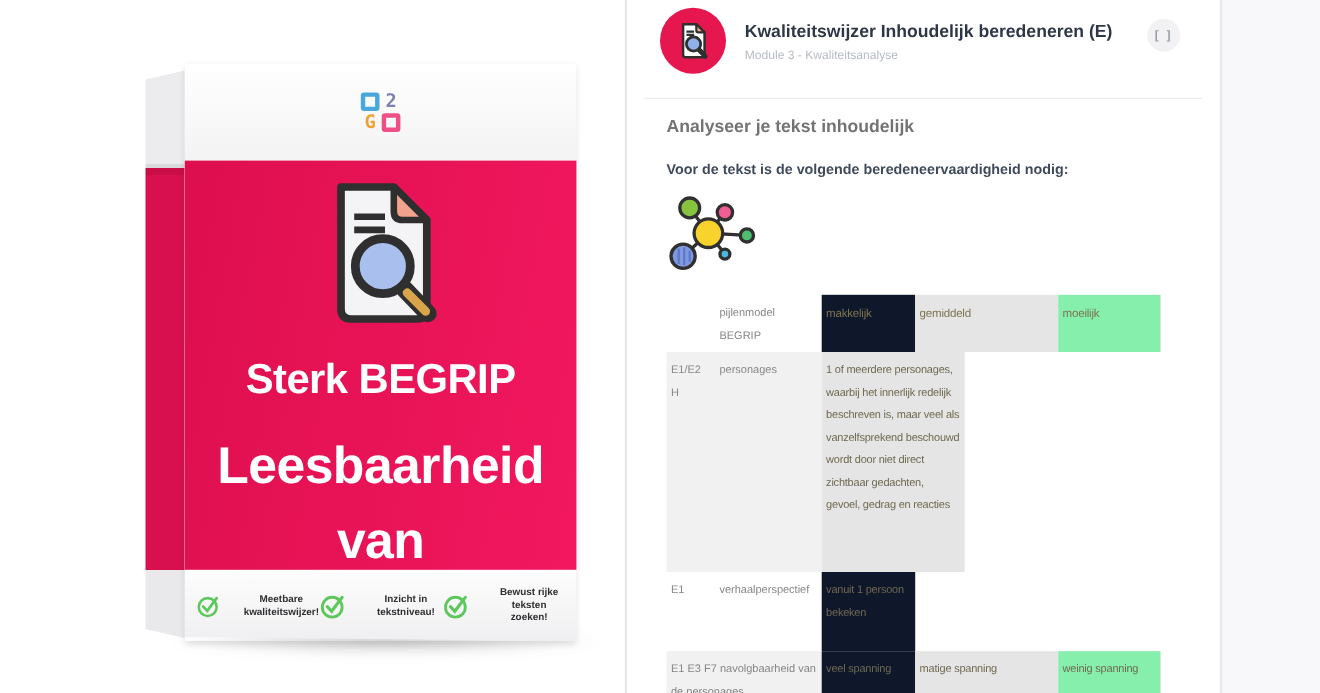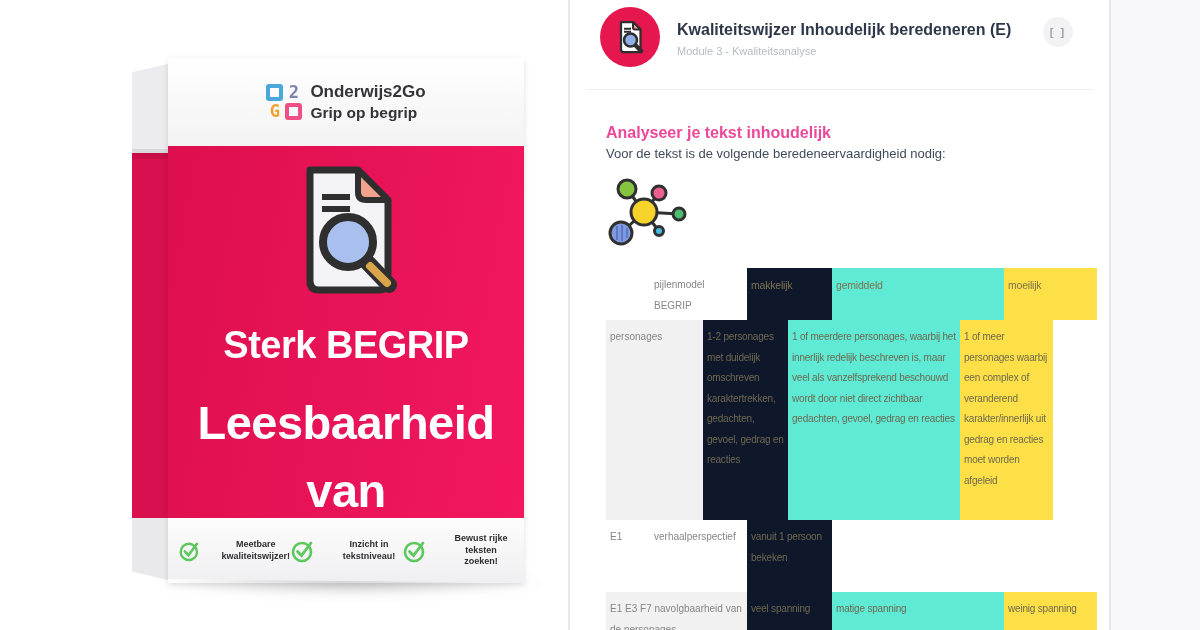--- a/index.html
+++ b/index.html
@@ -56,33 +56,33 @@
   .app-header { position:relative; height:90px;border-radius:18px; }
   .avatar { position:absolute; left:30px; top:7px; width:60px; height:60px; border-radius:50%;
     background:#e6174e; display:flex; align-items:center; justify-content:center; }
   .app-title { position:absolute; left:107px; top:21px; font-size:16px; font-weight:bold; color:#2d3748; }
   .app-subtitle { position:absolute; left:107px; top:45px; font-size:11px; color:#b6bbc2; }
   .expand-btn { position:absolute; right:36px; top:17px; width:30px; height:30px; border-radius:50%;
     background:#f2f2f4; display:flex; align-items:center; justify-content:center;
     font-size:11px; font-weight:bold; color:#9aa0a8; letter-spacing:2px; cursor:pointer; }
   .header-divider { position:absolute; left:16px; right:16px; top:89px; height:1px; background:#ededf0; }
 
-  .section-heading { position:absolute; left:36px; top:124px; font-size:16px; font-weight:bold; color:#ec4899; }
-  .section-intro { position:absolute; left:36px; top:146px; font-size:13px; font-weight:400; color:#3f4a5a; }
+  .section-heading { position:absolute; left:36px; top:107px; font-size:16px; font-weight:bold; color:#737373; }
+  .section-intro { position:absolute; left:36px; top:146px; font-size:13px; font-weight:700; color:#3f4a5a; }
   .molecule { position:absolute; left:28px; top:170px; }
 
   .qtable { position:absolute; left:36px; top:268px; width:469px; font-size:10px; }
   .trow { display:flex; }
   .tcell { flex:none; padding:7px 4px 4px 4px; line-height:2.05; overflow-wrap:break-word; }
   .c-code  { width:44px;  color:#868686; }
   .c-model { width:97px;  color:#868686; }
   .c-merged{ width:141px; color:#868686; }
   .c-easy  { width:85px;  background:#0f172a; color:#6f6950; letter-spacing:-.2px; }
-  .c-mid   { width:172px; background:#5eead4; color:#6f6950; letter-spacing:-.2px; }
-  .c-hard  { width:93px;  background:#fde047; color:#6f6950; letter-spacing:-.2px; }
+  .c-mid   { width:130px; background:#e5e5e5; color:#6f6950; letter-spacing:-.2px; }
+  .c-hard  { width:93px;  background:#86efac; color:#6f6950; letter-spacing:-.2px; }
   .thead-label { color:#7d7450; font-size:10.5px; }
   .row-shade .c-code, .row-shade .c-model, .row-shade .c-merged { background:#f1f1f2; }
   .h-head { height:52px; }
   .h-r1 { height:200px; }
   .h-r2 { height:72px; }
   .h-r3 { height:70px; }
 </style>
 </head>
 <body>
 
@@ -93,24 +93,20 @@
     <div class="box-side"></div>
     <div class="box-front">
 
       <div class="front-top">
         <div class="logo">
           <div class="logo-mark">
             <span class="logo-cell logo-o-blue"></span>
             <span class="logo-cell logo-2">2</span>
             <span class="logo-cell logo-g">G</span>
             <span class="logo-cell logo-o-pink"></span>
-          </div>
-          <div class="logo-text">
-            <div class="logo-name">Onderwijs2Go</div>
-            <div class="logo-tagline">Grip op begrip</div>
           </div>
         </div>
       </div>
 
       <div class="front-mid">
         <div class="doc-icon-wrap">
           <svg width="120" height="132" viewBox="0 0 120 132">
             <path d="M24 6 H72 L102 36 V117 Q102 126 93 126 H33 Q24 126 24 117 Z" fill="#f4f4f6" stroke="#2f2f2f" stroke-width="7" stroke-linejoin="round"></path>
             <path d="M72 6 L102 36 H80 Q72 36 72 28 Z" fill="#f2a38e" stroke="#2f2f2f" stroke-width="6" stroke-linejoin="round"></path>
             <line x1="36" y1="33" x2="64" y2="33" stroke="#2f2f2f" stroke-width="6"></line>
@@ -203,24 +199,23 @@
 
       <div class="trow h-head">
         <div class="tcell c-code"></div>
         <div class="tcell c-model">pijlenmodel BEGRIP</div>
         <div class="tcell c-easy thead-label">makkelijk</div>
         <div class="tcell c-mid thead-label">gemiddeld</div>
         <div class="tcell c-hard thead-label">moeilijk</div>
       </div>
 
       <div class="trow h-r1 row-shade">
+        <div class="tcell c-code">E1/E2 H</div>
         <div class="tcell c-model">personages</div>
-        <div class="tcell c-easy">1-2 personages met duidelijk omschreven karaktertrekken, gedachten, gevoel, gedrag en reacties</div>
         <div class="tcell c-mid">1 of meerdere personages, waarbij het innerlijk redelijk beschreven is, maar veel als vanzelfsprekend beschouwd wordt door niet direct zichtbaar gedachten, gevoel, gedrag en reacties</div>
-        <div class="tcell c-hard">1 of meer personages waarbij een complex of veranderend karakter/innerlijk uit gedrag en reacties moet worden afgeleid</div>
       </div>
 
       <div class="trow h-r2">
         <div class="tcell c-code">E1</div>
         <div class="tcell c-model">verhaalperspectief</div>
         <div class="tcell c-easy">vanuit 1 persoon bekeken</div>
       </div>
 
       <div class="trow h-r3 row-shade">
         <div class="tcell c-merged">

